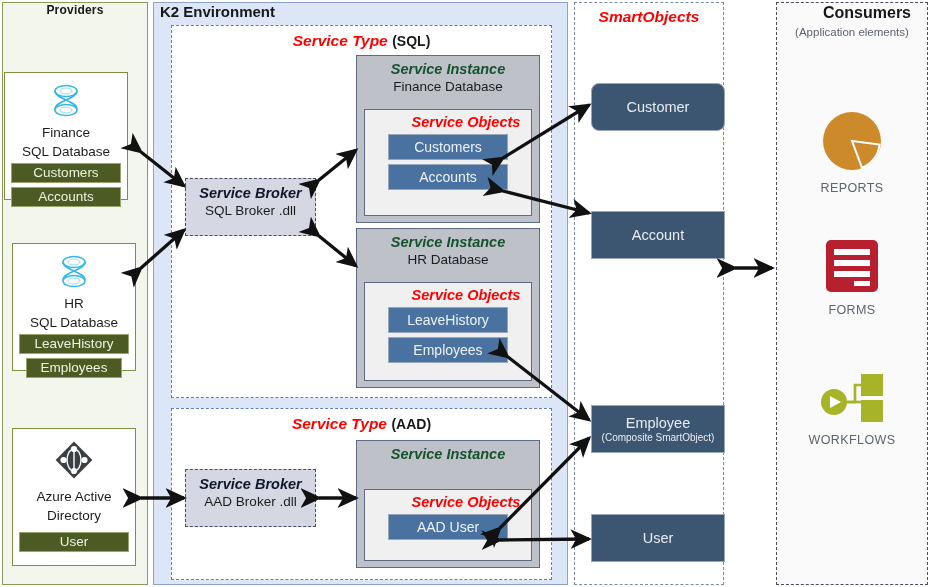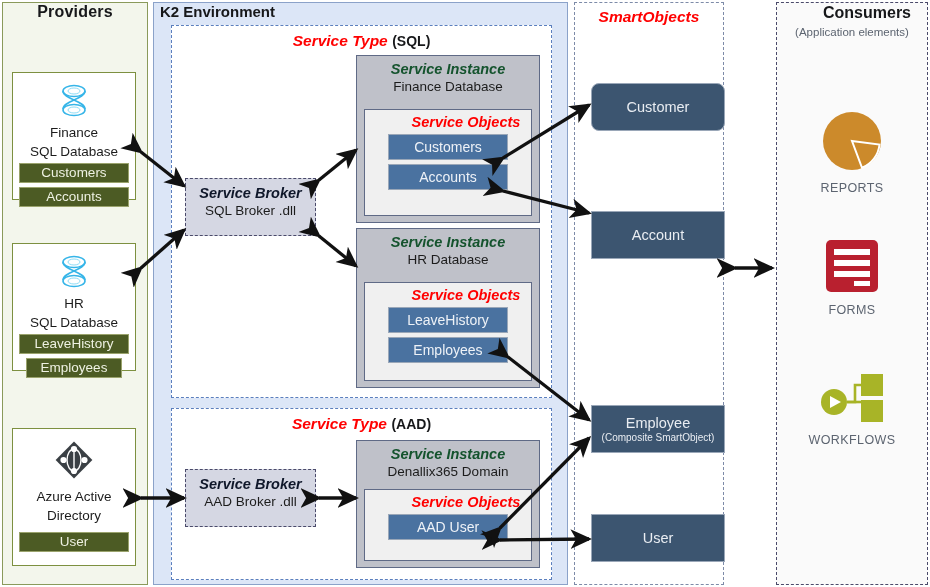--- a/index.html
+++ b/index.html
@@ -17,29 +17,29 @@
 
   
   #providers-panel{
     left:2px;top:2px;width:146px;height:583px;
     background:#f3f6ec;
     border:1px solid #8a9a5b;
   }
   #providers-title{
     left:2px;top:3px;width:146px;
     text-align:center;
-    font-size:16px;font-weight:bold;color:#17181a;
+    font-size:12px;font-weight:bold;color:#17181a;
     letter-spacing:.2px;
   }
   .provider-card{
     background:#ffffff;
     border:1px solid #7d9040;
     text-align:center;
   }
-  #provider-finance{left:12px;top:72px;width:124px;height:128px;}
+  #provider-finance{left:4px;top:72px;width:124px;height:128px;}
   #provider-hr{left:12px;top:243px;width:124px;height:128px;}
   #provider-aad{left:12px;top:428px;width:124px;height:138px;}
 
   .prov-icon{width:100%;height:44px;display:flex;align-items:center;justify-content:center;margin-top:5px;}
   .prov-name{
     font-size:13.5px;color:#1c1c1c;line-height:15.5px;margin-top:3px;
   }
   .prov-tag{
     display:block;margin:4px auto 0 auto;
     background:#4c5b24;color:#eef1e2;
@@ -278,21 +278,20 @@
     </div>
   </div>
 
   <div class="abs broker-box" id="broker-aad">
     <div class="broker-title">Service Broker</div>
     <div class="broker-sub">AAD Broker  .dll</div>
   </div>
 
   <div class="abs instance-box" id="inst-aad">
     <div class="inst-title">Service Instance</div>
-    <div class="inst-sub">Denallix365 Domain</div>
     <div class="objects-box" style="height:70px;">
       <div class="objects-title">Service Objects</div>
       <span class="obj-chip">AAD User</span>
     </div>
   </div>
 
   <div class="abs" id="so-panel"></div>
   <div class="abs" id="so-title">SmartObjects</div>
 
   <div class="abs so-chip" id="so-customer">

